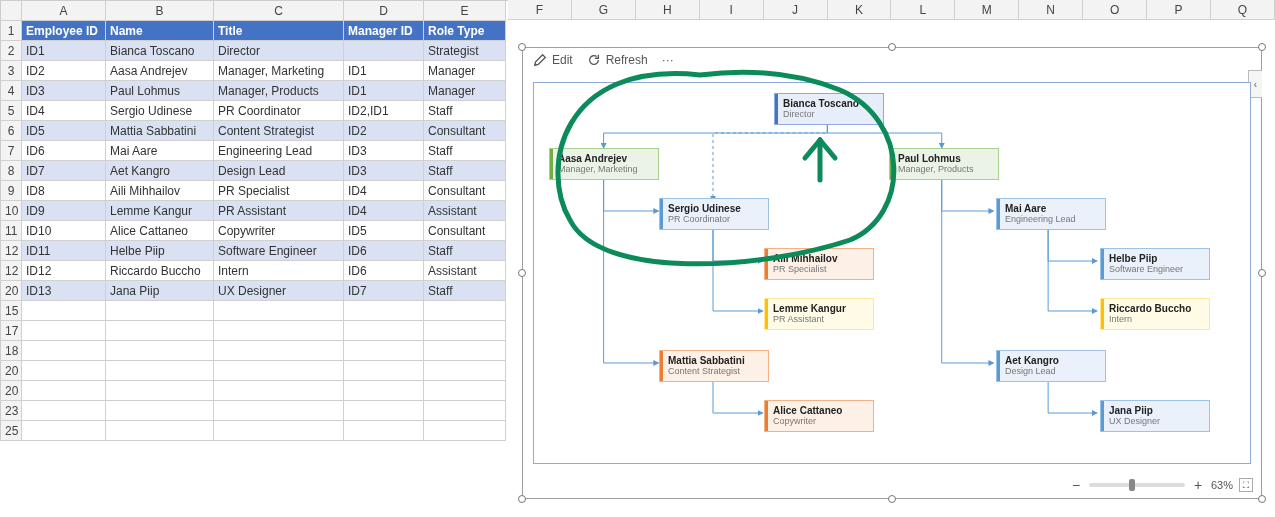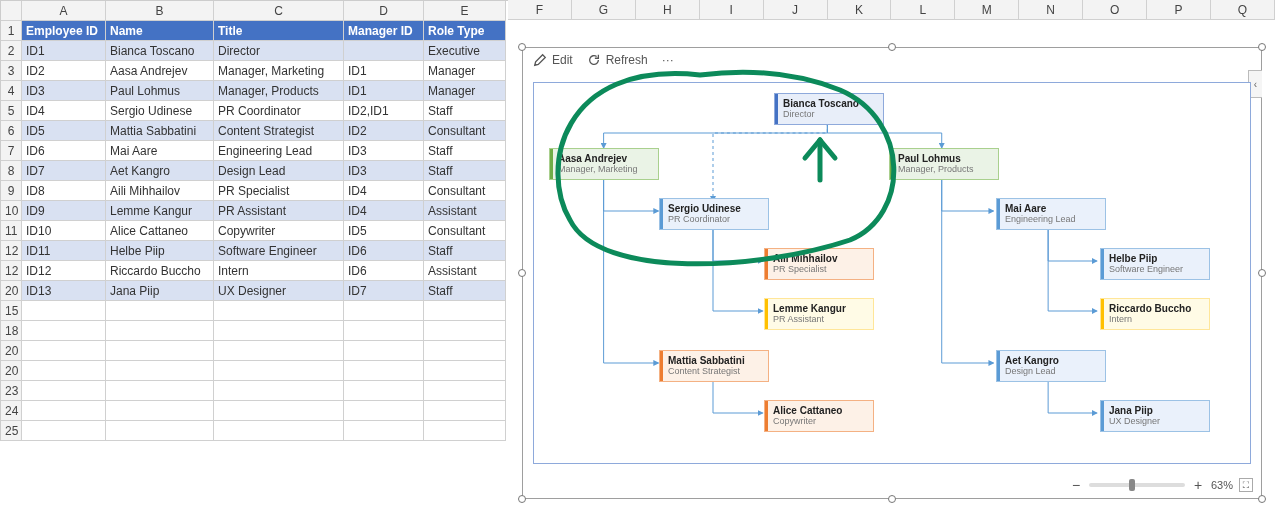--- a/index.html
+++ b/index.html
@@ -124,21 +124,21 @@
         <div class="cell cC">Title</div>
         <div class="cell cD">Manager ID</div>
         <div class="cell cE">Role Type</div>
       </div>
       <div class="row data-row even">
         <div class="row-head">2</div>
         <div class="cell cA">ID1</div>
         <div class="cell cB">Bianca Toscano</div>
         <div class="cell cC">Director</div>
         <div class="cell cD"></div>
-        <div class="cell cE">Executive</div>
+        <div class="cell cE">Strategist</div>
       </div>
       <div class="row data-row odd">
         <div class="row-head">3</div>
         <div class="cell cA">ID2</div>
         <div class="cell cB">Aasa Andrejev</div>
         <div class="cell cC">Manager, Marketing</div>
         <div class="cell cD">ID1</div>
         <div class="cell cE">Manager</div>
       </div>
       <div class="row data-row even">
@@ -231,20 +231,28 @@
       </div>
       <div class="row">
         <div class="row-head">15</div>
         <div class="cell cA"></div>
         <div class="cell cB"></div>
         <div class="cell cC"></div>
         <div class="cell cD"></div>
         <div class="cell cE"></div>
       </div>
       <div class="row">
+        <div class="row-head">17</div>
+        <div class="cell cA"></div>
+        <div class="cell cB"></div>
+        <div class="cell cC"></div>
+        <div class="cell cD"></div>
+        <div class="cell cE"></div>
+      </div>
+      <div class="row">
         <div class="row-head">18</div>
         <div class="cell cA"></div>
         <div class="cell cB"></div>
         <div class="cell cC"></div>
         <div class="cell cD"></div>
         <div class="cell cE"></div>
       </div>
       <div class="row">
         <div class="row-head">20</div>
         <div class="cell cA"></div>
@@ -256,28 +264,20 @@
       <div class="row">
         <div class="row-head">20</div>
         <div class="cell cA"></div>
         <div class="cell cB"></div>
         <div class="cell cC"></div>
         <div class="cell cD"></div>
         <div class="cell cE"></div>
       </div>
       <div class="row">
         <div class="row-head">23</div>
-        <div class="cell cA"></div>
-        <div class="cell cB"></div>
-        <div class="cell cC"></div>
-        <div class="cell cD"></div>
-        <div class="cell cE"></div>
-      </div>
-      <div class="row">
-        <div class="row-head">24</div>
         <div class="cell cA"></div>
         <div class="cell cB"></div>
         <div class="cell cC"></div>
         <div class="cell cD"></div>
         <div class="cell cE"></div>
       </div>
       <div class="row">
         <div class="row-head">25</div>
         <div class="cell cA"></div>
         <div class="cell cB"></div>

